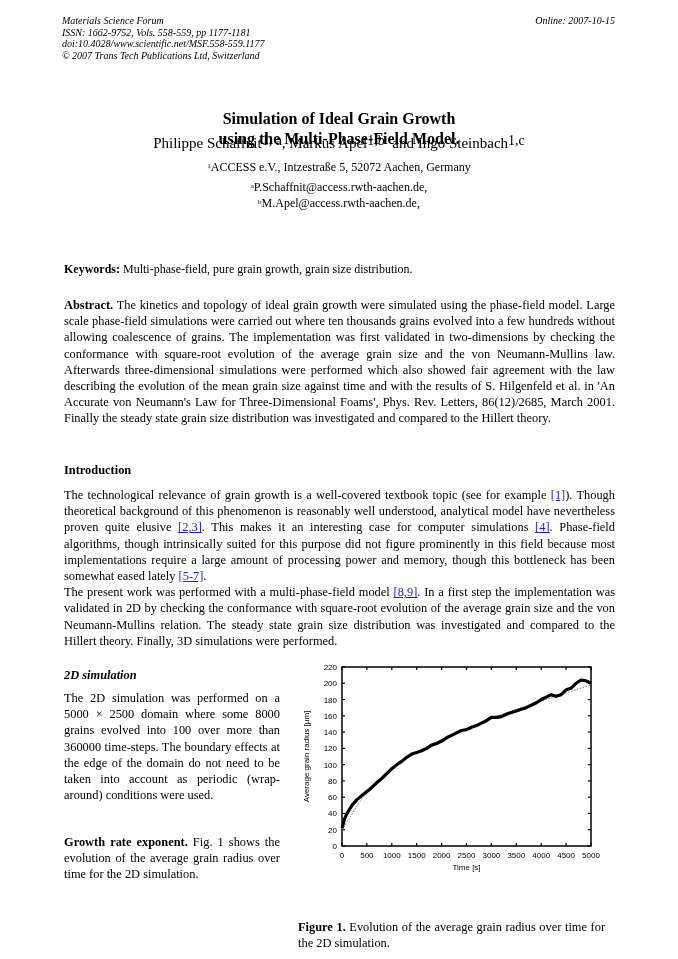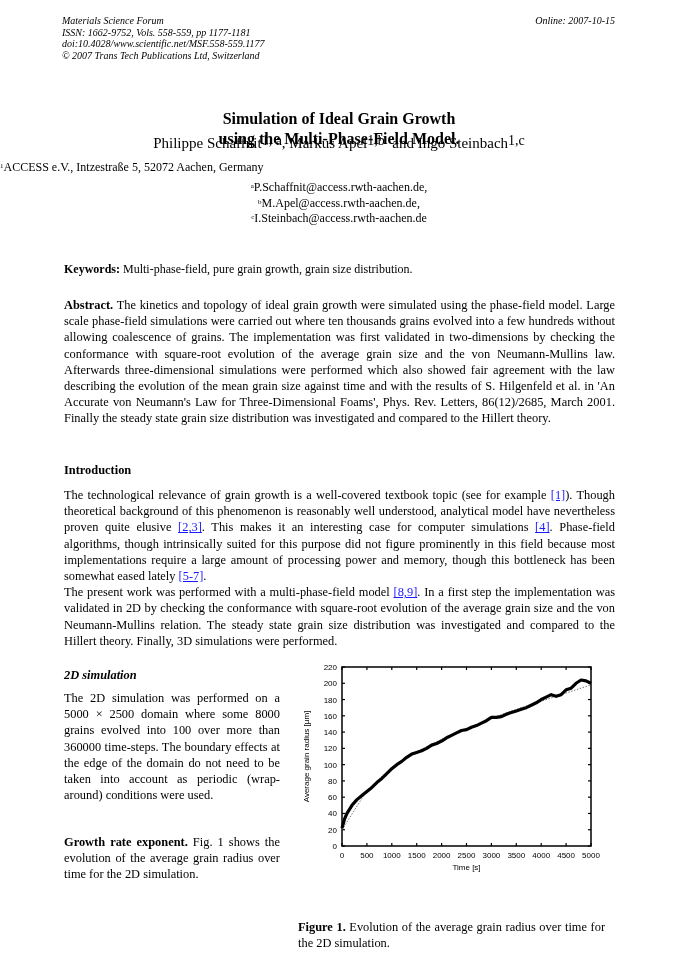--- a/index.html
+++ b/index.html
@@ -4,21 +4,21 @@
 <style>
   html, body { margin:0; padding:0; background:#fff; }
   body { width:678px; height:959px; position:relative; overflow:hidden; font-family:"Liberation Serif", "DejaVu Serif", serif; color:#000; }
   .abs { position:absolute; }
   .hdr { font-style:italic; font-size:10px; line-height:11.5px; }
   .hdr-left { left:62px; top:15px; }
   .hdr-right { right:63px; top:15px; }
   .title { left:0; width:678px; top:81px; text-align:center; font-weight:bold; font-size:16px; line-height:20px;margin-top:28px; }
   .authors { left:0; width:678px; top:133px; text-align:center; font-size:15px; line-height:20px; }
   .authors sup { font-size:14px; vertical-align:top; position:relative; top:-2px; }
-  .affil { left:0; width:678px; top:159px; font-size:12px; line-height:16px; }
+  .affil { left:0; width:678px; top:159px; text-align:center; font-size:12px; line-height:16px; }
   .affil sup, .emails sup { font-size:7px; vertical-align:top; position:relative; top:-1px; }
   .emails { left:0; width:678px; top:180px; text-align:center; font-size:12px; line-height:15.5px; }
   .kw { left:64px; top:262px; font-size:12px; line-height:15px; }
   .para { left:64px; width:551px; font-size:12.4px; line-height:16.2px; text-align:justify; }
   .abstract { top:297px; }
   .intro-h { left:64px; top:463px; font-weight:bold; font-size:12.4px; }
   .intro { top:487px; }
   .link { color:#1a1aff; text-decoration:underline; cursor:pointer; }
   .sec2d-h { left:64px; top:668px; font-weight:bold; font-size:12.4px;font-style:italic; }
   .col { left:64px; width:216px; font-size:12.4px; line-height:16.2px; text-align:justify; }
@@ -48,21 +48,20 @@
   <span>Philippe Schaffnit</span><sup>1, a</sup><span>, </span><span>Markus Apel</span><sup>1,b</sup><span style="white-space:pre">  and </span><span>Ingo Steinbach</span><sup>1,c</sup>
 </div>
 
 <div class="abs affil">
   <sup>1</sup><span>ACCESS e.V., Intzestraße 5, 52072 Aachen, Germany</span>
 </div>
 
 <div class="abs emails">
   <div><sup>a</sup><span>P.Schaffnit@access.rwth-aachen.de,</span></div>
   <div><sup>b</sup><span>M.Apel@access.rwth-aachen.de,</span></div>
-  <div><sup>c</sup><span>I.Steinbach@access.rwth-aachen.de</span></div>
 </div>
 
 <div class="abs kw">
   <b>Keywords:</b><span> Multi-phase-field, pure grain growth, grain size distribution.</span>
 </div>
 
 <div class="abs para abstract">
   <b>Abstract.</b><span> The kinetics and topology of ideal grain growth were simulated using the phase-field model. Large scale phase-field simulations were carried out where ten thousands grains evolved into a few hundreds without allowing coalescence of grains. The implementation was first validated in two-dimensions by checking the conformance with square-root evolution of the average grain size and the von Neumann-Mullins law. Afterwards three-dimensional simulations were performed which also showed fair agreement with the law describing the evolution of the mean grain size against time and with the results of S. Hilgenfeld et al. in 'An Accurate von Neumann's Law for Three-Dimensional Foams', Phys. Rev. Letters, 86(12)/2685, March 2001. Finally the steady state grain size distribution was investigated and compared to the Hillert theory.</span>
 </div>
 

